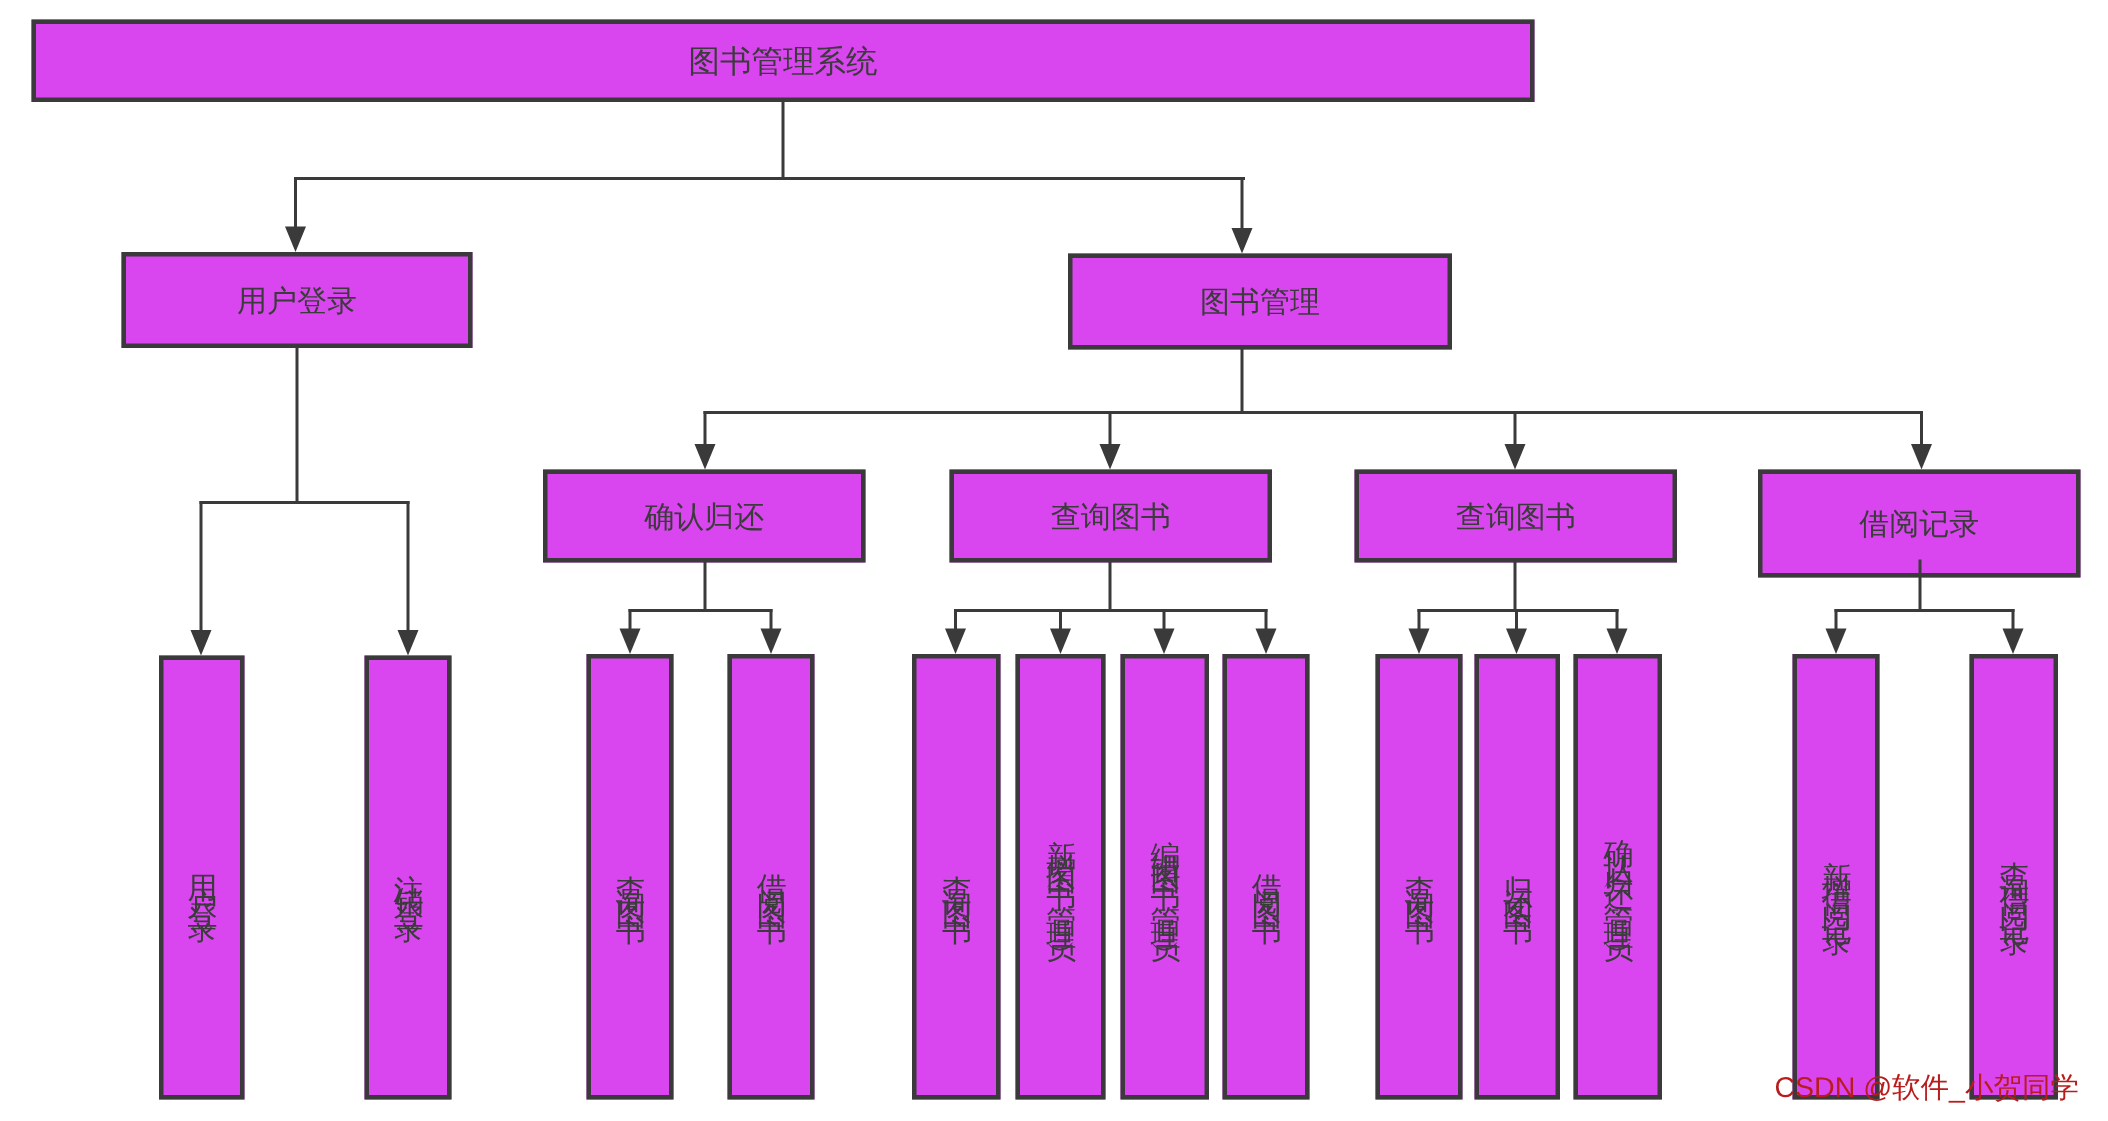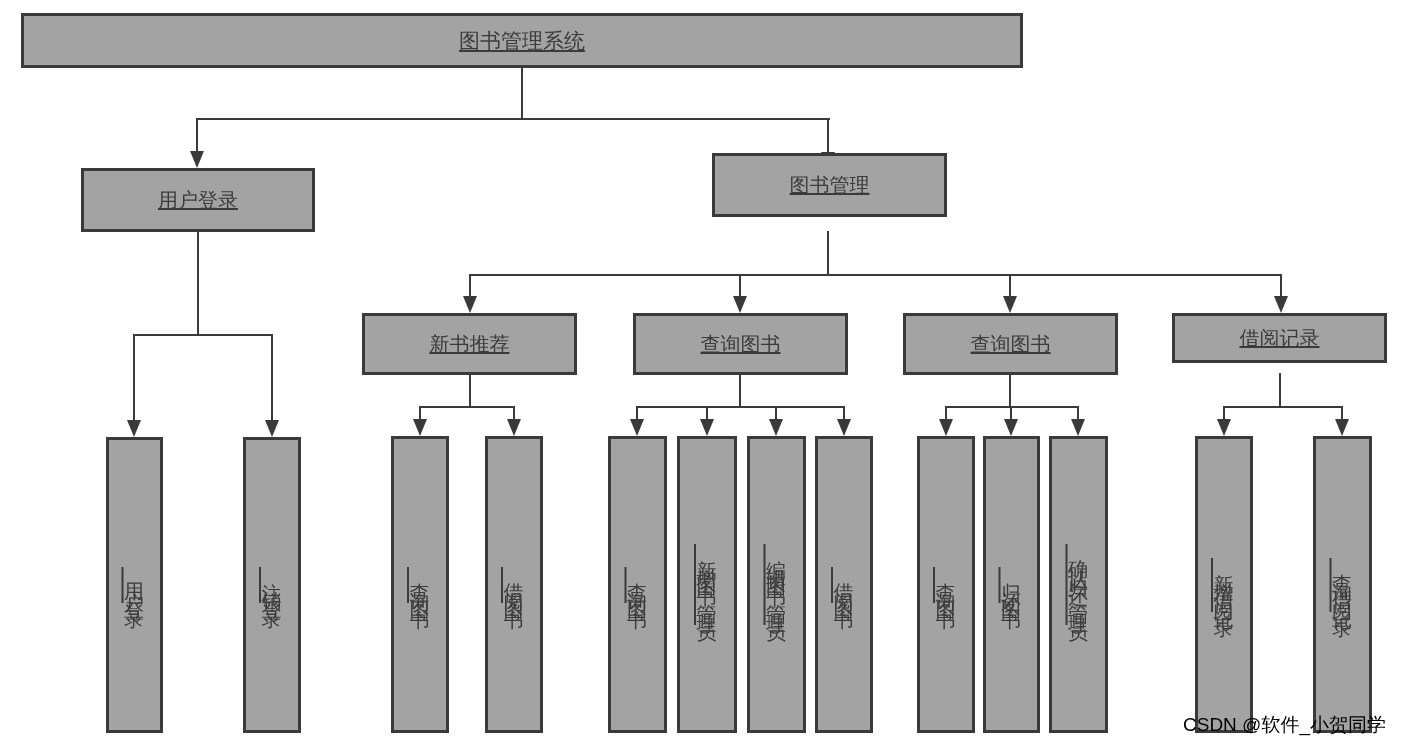--- a/index.html
+++ b/index.html
@@ -8,26 +8,25 @@
     width: 1405px;
     height: 747px;
     background: #ffffff;
     font-family: "Liberation Sans", sans-serif;
     overflow: hidden;
   }
   .node {
     position: absolute;
     box-sizing: border-box;
     border: 3px solid #3a3a3a;
-    background: #a3a3a3;
+    background: #d946ef;
     display: flex;
     align-items: center;
     justify-content: center;
     color: #3b3b3b;
-    text-decoration: underline;
   }
   .h-label {
     font-size: 20px;
     white-space: nowrap;
     color: #3b3b3b;
   }
   .root-label { font-size: 21px; }
   .v-label {
     writing-mode: vertical-rl;
     text-orientation: mixed;
@@ -46,21 +45,21 @@
     height: 0;
     border-left: 7px solid transparent;
     border-right: 7px solid transparent;
     border-top: 17px solid #3a3a3a;
   }
   .watermark {
     position: absolute;
     left: 1183px;
     top: 712px;
     font-size: 19px;
-    color: #000000;
+    color: #b91c1c;
     white-space: nowrap;
     z-index: 5;
   }
 </style>
 </head>
 <body>
 
 <div class="canvas">
 
   <div class="node" style="left:21px; top:13px; width:1002px; height:55px;">
@@ -70,21 +69,21 @@
   <div class="line" style="left:521px; top:66px; width:2px; height:54px;"></div>
   <div class="line" style="left:197px; top:118px; width:633px; height:2px;"></div>
   <div class="line" style="left:196px; top:118px; width:2px; height:36px;"></div>
   <div class="arrow" style="left:190px; top:151px;"></div>
   <div class="line" style="left:827px; top:118px; width:2px; height:36px;"></div>
   <div class="arrow" style="left:821px; top:152px;"></div>
 
   <div class="node" style="left:81px; top:168px; width:234px; height:64px;">
     <span class="h-label">用户登录</span>
   </div>
-  <div class="node" style="left:712px; top:153px; width:235px; height:64px;">
+  <div class="node" style="left:712px; top:169px; width:256px; height:64px;">
     <span class="h-label">图书管理</span>
   </div>
 
   <div class="line" style="left:197px; top:230px; width:2px; height:106px;"></div>
   <div class="line" style="left:133px; top:334px; width:140px; height:2px;"></div>
   <div class="line" style="left:133px; top:334px; width:2px; height:88px;"></div>
   <div class="arrow" style="left:127px; top:420px;"></div>
   <div class="line" style="left:271px; top:334px; width:2px; height:88px;"></div>
   <div class="arrow" style="left:265px; top:420px;"></div>
 
@@ -93,29 +92,29 @@
   <div class="line" style="left:469px; top:274px; width:2px; height:24px;"></div>
   <div class="arrow" style="left:463px; top:296px;"></div>
   <div class="line" style="left:739px; top:274px; width:2px; height:24px;"></div>
   <div class="arrow" style="left:733px; top:296px;"></div>
   <div class="line" style="left:1009px; top:274px; width:2px; height:24px;"></div>
   <div class="arrow" style="left:1003px; top:296px;"></div>
   <div class="line" style="left:1280px; top:274px; width:2px; height:24px;"></div>
   <div class="arrow" style="left:1274px; top:296px;"></div>
 
   <div class="node" style="left:362px; top:313px; width:215px; height:62px;">
-    <span class="h-label">新书推荐</span>
+    <span class="h-label">确认归还</span>
   </div>
   <div class="node" style="left:633px; top:313px; width:215px; height:62px;">
     <span class="h-label">查询图书</span>
   </div>
   <div class="node" style="left:903px; top:313px; width:215px; height:62px;">
     <span class="h-label">查询图书</span>
   </div>
-  <div class="node" style="left:1172px; top:313px; width:215px; height:50px;">
+  <div class="node" style="left:1172px; top:313px; width:215px; height:72px;">
     <span class="h-label">借阅记录</span>
   </div>
 
   <div class="line" style="left:469px; top:373px; width:2px; height:35px;"></div>
   <div class="line" style="left:419px; top:406px; width:96px; height:2px;"></div>
   <div class="line" style="left:419px; top:406px; width:2px; height:14px;"></div>
   <div class="arrow" style="left:413px; top:419px;"></div>
   <div class="line" style="left:513px; top:406px; width:2px; height:14px;"></div>
   <div class="arrow" style="left:507px; top:419px;"></div>
 

